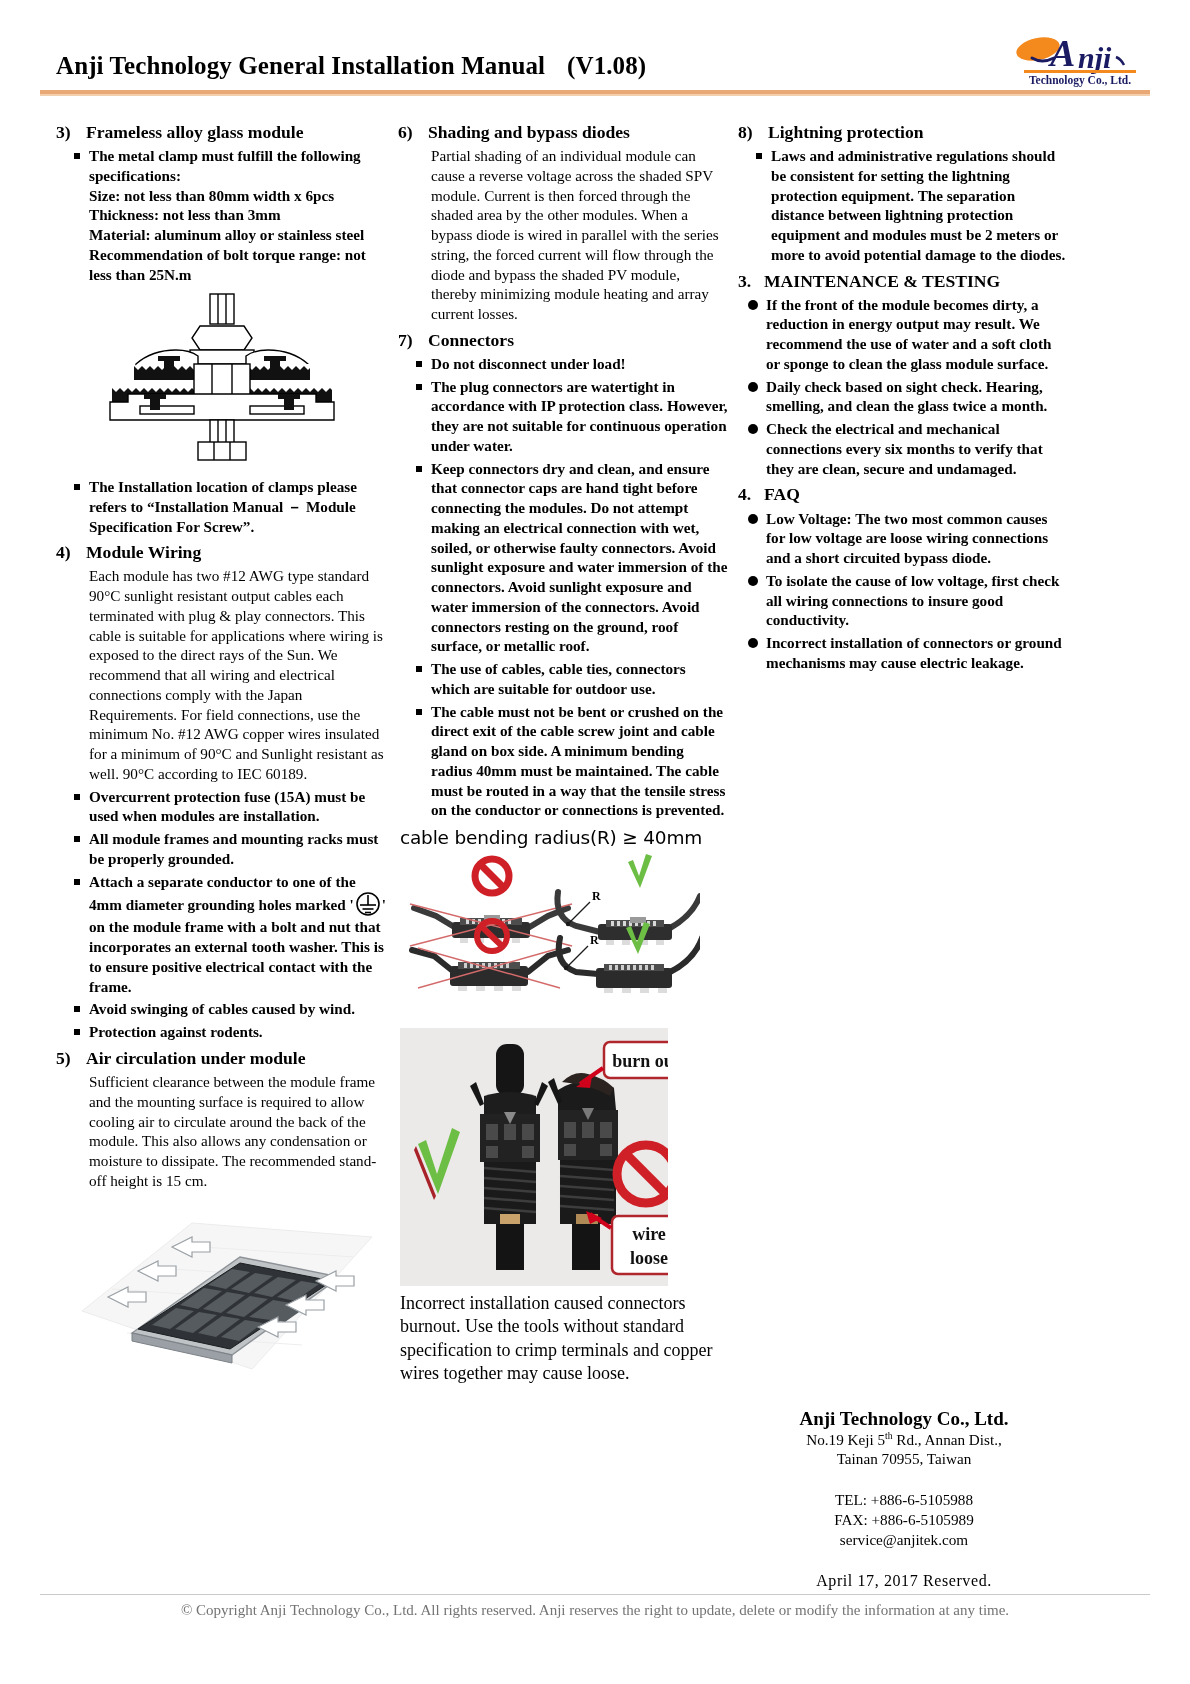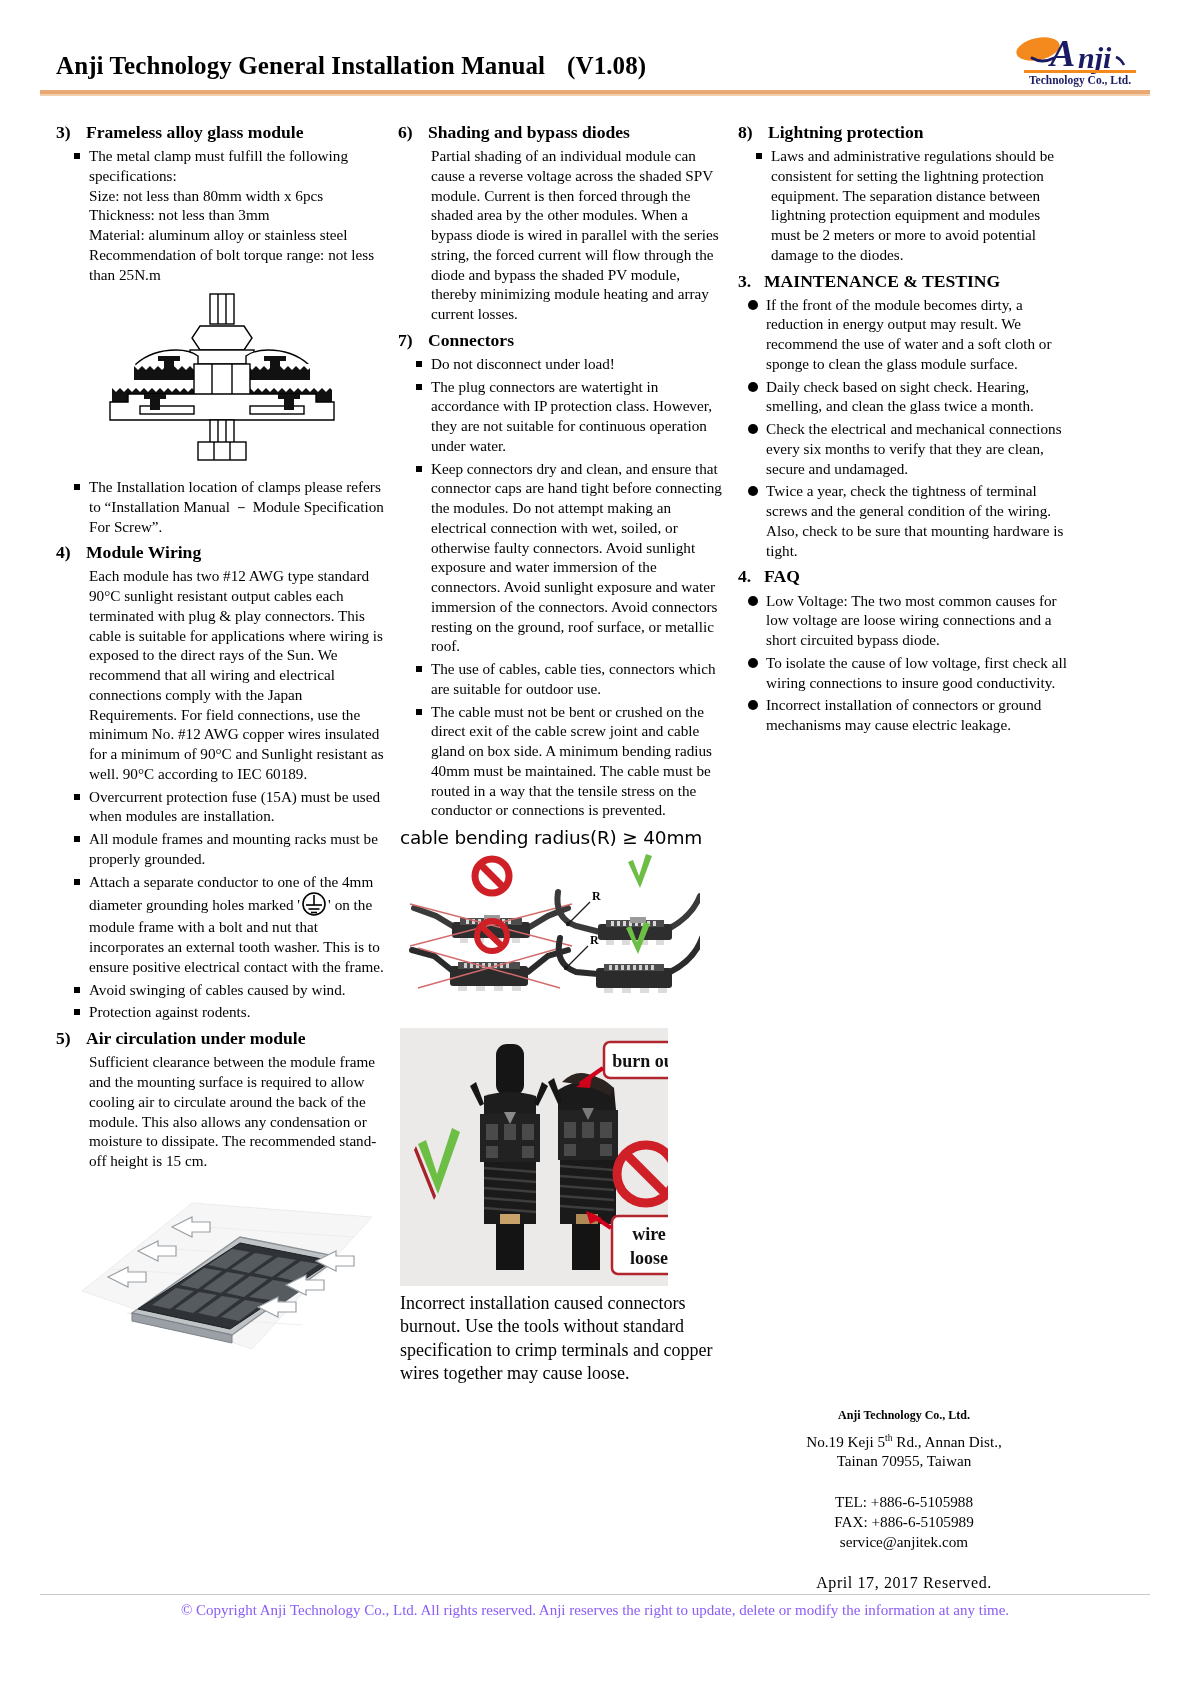--- a/index.html
+++ b/index.html
@@ -105,20 +105,21 @@
 
   ul.sq, ul.dot {
     list-style: none;
     margin: 0 0 3px 0;
     padding: 0;
   }
   ul.sq > li, ul.dot > li {
     position: relative;
     padding-left: 33px;
     margin-bottom: 3px;
+    font-weight: bold;
   }
   ul.sq > li::before {
     content: "";
     position: absolute;
     left: 18px;
     top: 7px;
     width: 6px;
     height: 6px;
     background: #000;
   }
@@ -184,23 +185,22 @@
 
   
   .company {
     position: absolute;
     left: 738px;
     top: 1408px;
     width: 332px;
     text-align: center;
   }
   .company .cname {
-    font-size: 12px;
+    font-size: 19px;
     font-weight: bold;
-    margin-bottom: 9px;
   }
   .company .addr {
     font-size: 15.2px;
     line-height: 1.26;
     margin-bottom: 22px;
   }
   .company .tel {
     font-size: 15.2px;
     line-height: 1.3;
   }
@@ -220,21 +220,21 @@
     height: 1px;
     background: #c9c9c9;
   }
   .footer-text {
     position: absolute;
     left: 40px;
     top: 1602px;
     width: 1110px;
     text-align: center;
     font-size: 15px;
-    color: #8b5cf6;
+    color: #737373;
   }
 </style>
 </head>
 <body>
 
 <div class="page">
 
   <div class="header">
     <div class="header-title">
       <span>Anji Technology General Installation Manual</span><span class="header-version">(V1.08)</span>
@@ -692,21 +692,20 @@
     </ul>
 
     <h2 class="sec tight">
       <span class="num">3.</span>
       <span class="ttl">MAINTENANCE &amp; TESTING</span>
     </h2>
     <ul class="dot">
       <li><span>If the front of the module becomes dirty, a reduction in energy output may result. We recommend the use of water and a soft cloth or sponge to clean the glass module surface.</span></li>
       <li><span>Daily check based on sight check. Hearing, smelling, and clean the glass twice a month.</span></li>
       <li><span>Check the electrical and mechanical connections every six months to verify that they are clean, secure and undamaged.</span></li>
-      <li><span>Twice a year, check the tightness of terminal screws and the general condition of the wiring. Also, check to be sure that mounting hardware is tight.</span></li>
     </ul>
 
     <h2 class="sec tight">
       <span class="num">4.</span>
       <span class="ttl">FAQ</span>
     </h2>
     <ul class="dot">
       <li><span>Low Voltage: The two most common causes for low voltage are loose wiring connections and a short circuited bypass diode.</span></li>
       <li><span>To isolate the cause of low voltage, first check all wiring connections to insure good conductivity.</span></li>
       <li><span>Incorrect installation of connectors or ground mechanisms may cause electric leakage.</span></li>

